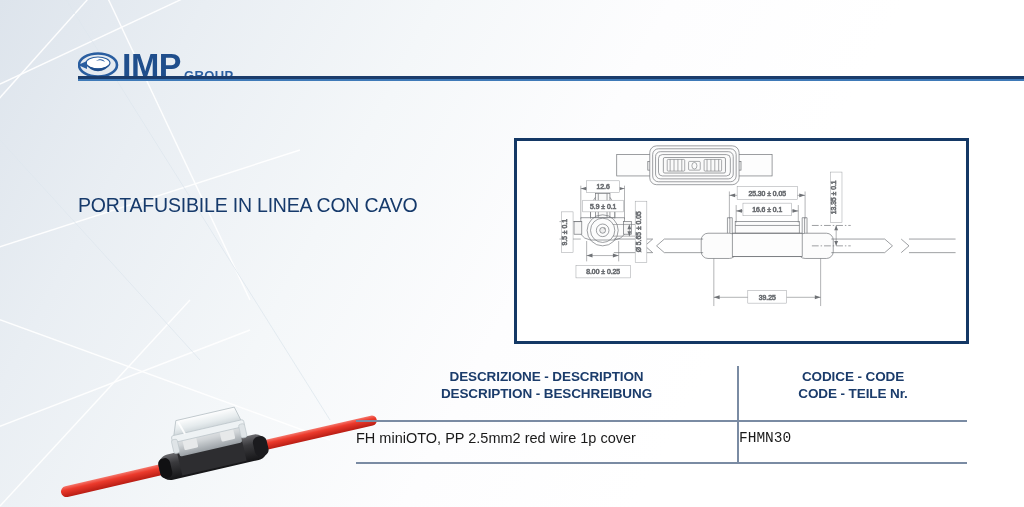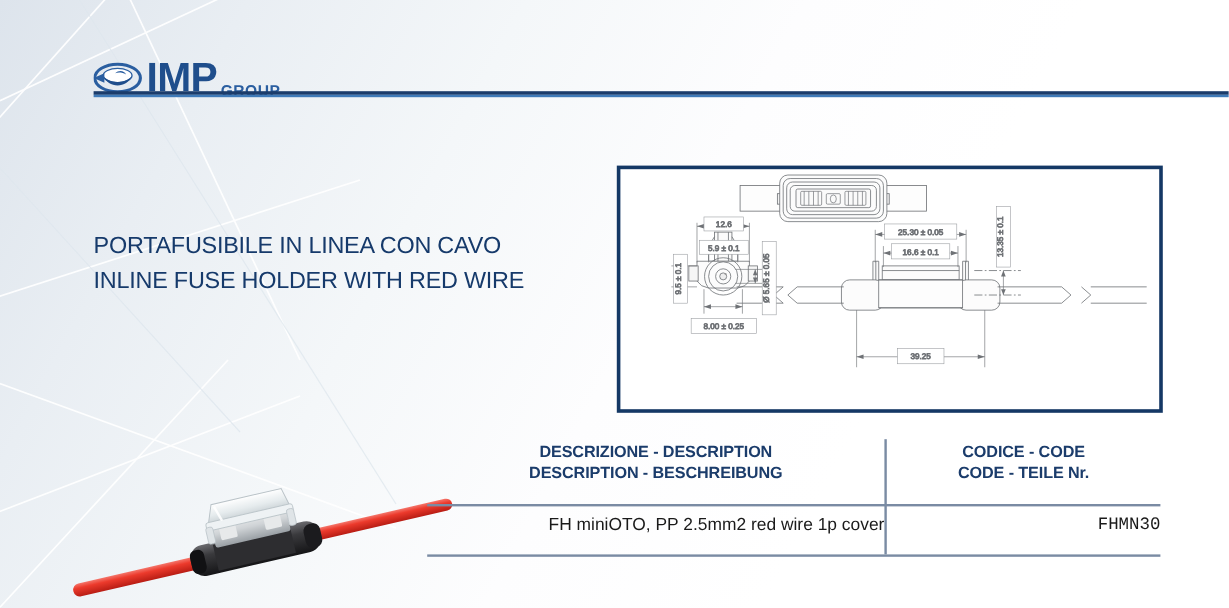--- a/index.html
+++ b/index.html
@@ -89,21 +89,21 @@
   }
   .th{
     position:absolute; top:2px;
     color:#1b3c6b; font-weight:bold; font-size:13.5px;
     line-height:17px; text-align:center; letter-spacing:-0.1px;
   }
   .th.desc{ left:0; width:381px; }
   .th.code{ left:383px; width:228px; }
   .td{
     position:absolute; top:64px;
-    color:#1a1a1a; font-size:14.5px; text-align:right;
+    color:#1a1a1a; font-size:14.5px; text-align:left;
   }
   .td.desc{ left:0; width:381px; }
   .td.code{ left:383px; width:228px;font-family:Liberation Mono, monospace; }
 
   
   .dimtxt{ font-family:"Liberation Sans", sans-serif; font-size:7px; fill:#55585c; }
 </style>
 </head>
 <body>
 
@@ -138,21 +138,20 @@
       </svg>
     </span>
     <span class="logo-imp">IMP</span>
     <span class="logo-group">GROUP</span>
   </div>
   <div class="header-rule"></div>
   <div class="header-rule2"></div>
 
   <div class="title">
     <span class="ln">PORTAFUSIBILE IN LINEA CON CAVO</span>
-    <span class="ln">INLINE FUSE HOLDER WITH RED WIRE</span>
   </div>
 
   <div class="drawing-box">
     <svg viewBox="0 0 455 206">
       <g fill="none" stroke="#6f7276" stroke-width="0.7">
 
         <g>
 
           <rect x="99" y="14" width="38" height="22" fill="#fdfdfd"></rect>
           <rect x="221" y="14" width="38" height="22" fill="#fdfdfd"></rect>

